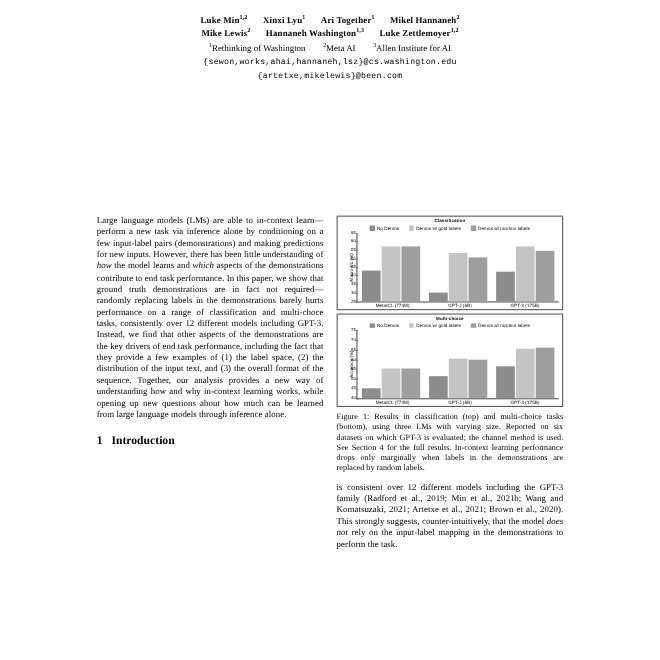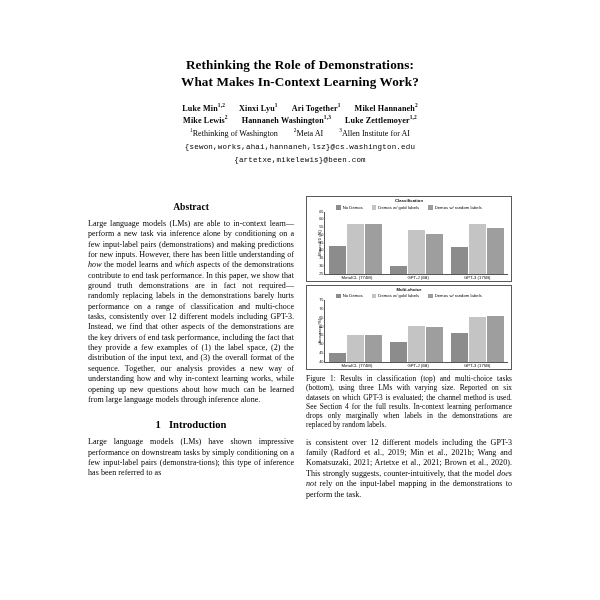--- a/index.html
+++ b/index.html
@@ -96,21 +96,21 @@
     font-weight: bold;
     font-size: 9.6px;
     line-height: 12px;
     text-align: center;
     margin: 5px 0 6px 0;
   }
   .section-head-num {
     font-weight: bold;
     font-size: 10.6px;
     line-height: 13px;
-    text-align: center;
+    text-align: left;
     margin: 13px 0 6px 0;
   }
   .section-head-num .num { margin-right: 8px; }
 
   p.body {
     font-size: 8.05px;
     line-height: 10.35px;
     text-align: justify;
     margin: 0;
     hyphens: none;
@@ -249,51 +249,43 @@
     text-align: justify;
     margin: 4px 0 0 0;
     letter-spacing: 0.02px;
   }
 </style>
 </head>
 <body>
 
 <div class="page">
 
-  <div class="title-block">
-    <div class="paper-title">
-      <span class="ln">Rethinking the Role of Demonstrations:</span>
-      <span class="ln">What Makes In-Context Learning Work?</span>
-    </div>
-  </div>
 
   <div class="authors">
     <div class="author-line">
       <span class="author"><span>Luke Min</span><sup>1,2</sup></span><span class="author"><span>Xinxi Lyu</span><sup>1</sup></span><span class="author"><span>Ari Together</span><sup>1</sup></span><span class="author"><span>Mikel Hannaneh</span><sup>2</sup></span>
     </div>
     <div class="author-line">
       <span class="author"><span>Mike Lewis</span><sup>2</sup></span><span class="author"><span>Hannaneh Washington</span><sup>1,3</sup></span><span class="author"><span>Luke Zettlemoyer</span><sup>1,2</sup></span>
     </div>
     <div class="affil-line">
       <span class="affil"><sup>1</sup><span>Rethinking of Washington</span></span><span class="affil"><sup>2</sup><span>Meta AI</span></span><span class="affil"><sup>3</sup><span>Allen Institute for AI</span></span>
     </div>
     <div class="email-line">{sewon,works,ahai,hannaneh,lsz}@cs.washington.edu</div>
     <div class="email-line">{artetxe,mikelewis}@been.com</div>
   </div>
 
   <div class="columns">
 
     <div class="col col-left">
-      <div class="section-head">Abstract</div>
       <p class="abs">Large language models (LMs) are able to in-context learn—perform a new task via inference alone by conditioning on a few input-label pairs (demonstrations) and making predictions for new inputs. However, there has been little understanding of <i>how</i> the model learns and <i>which</i> aspects of the demonstrations contribute to end task performance. In this paper, we show that ground truth demonstrations are in fact not required—randomly replacing labels in the demonstrations barely hurts performance on a range of classification and multi-choce tasks, consistently over 12 different models including GPT-3. Instead, we find that other aspects of the demonstrations are the key drivers of end task performance, including the fact that they provide a few examples of (1) the label space, (2) the distribution of the input text, and (3) the overall format of the sequence. Together, our analysis provides a new way of understanding how and why in-context learning works, while opening up new questions about how much can be learned from large language models through inference alone.</p>
 
       <div class="section-head-num">
         <span class="num">1</span><span>Introduction</span>
       </div>
-      <p class="body">Large language models (LMs) have shown impressive performance on downstream tasks by simply conditioning on a few input-label pairs (demonstra-tions); this type of inference has been referred to as</p>
     </div>
 
     <div class="col col-right">
 
       <div class="figure">
 
         <div class="chart-box">
           <div class="chart-title">Classification</div>
           <div class="legend">
             <span class="legend-item">

